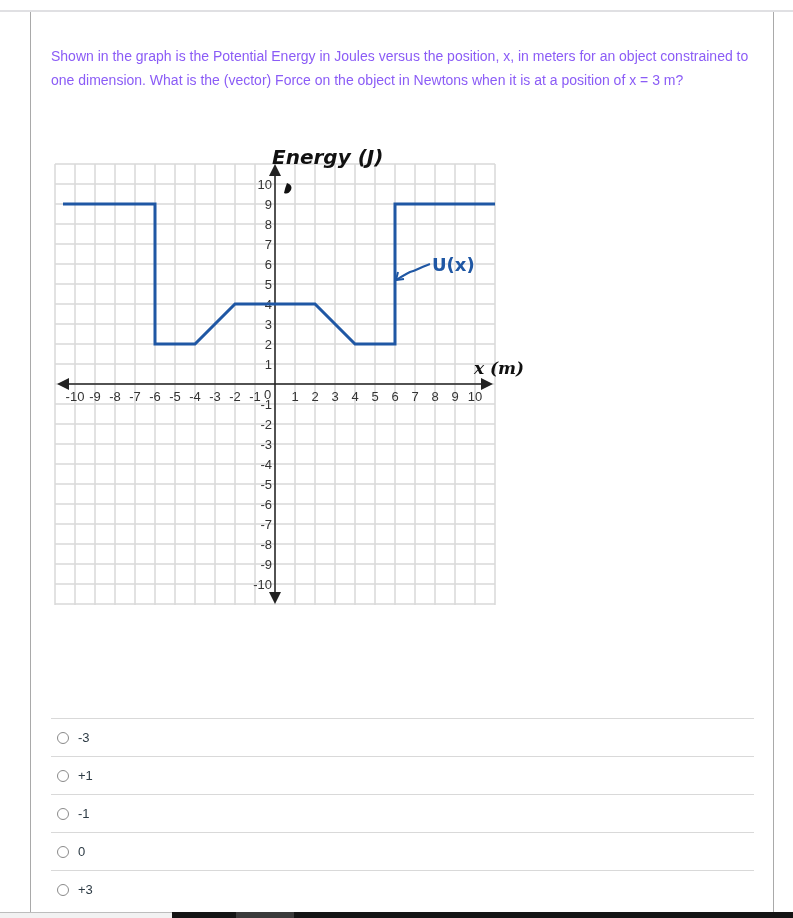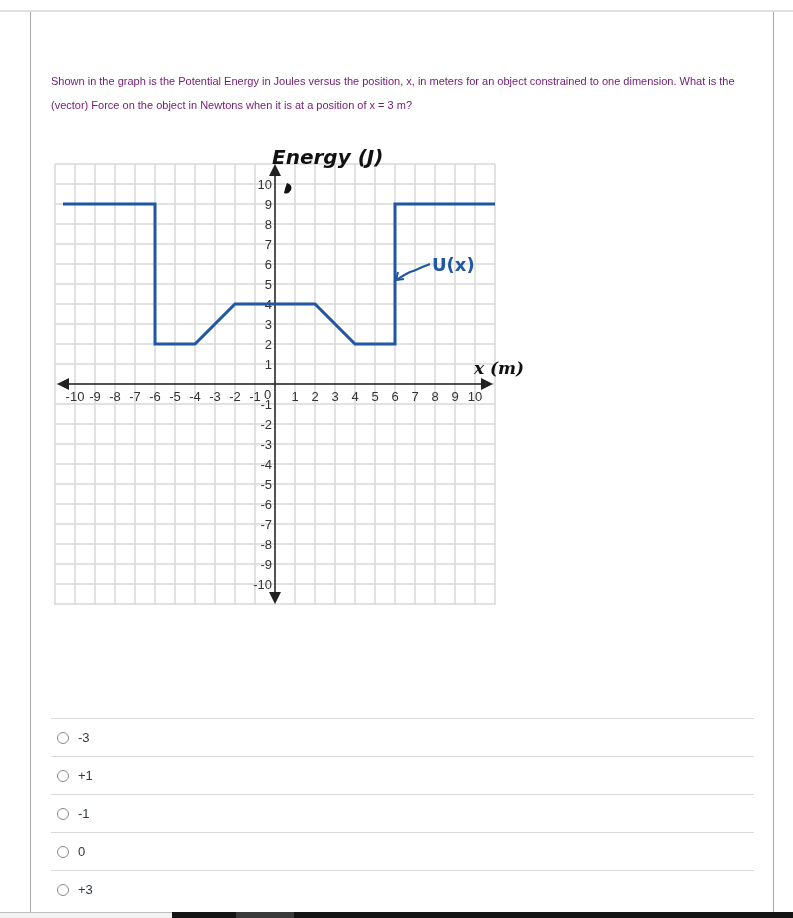--- a/index.html
+++ b/index.html
@@ -1,21 +1,21 @@
 <!DOCTYPE html>
 <html><head>
 <meta charset="utf-8">
 <style>
   html, body { margin:0; padding:0; background:#ffffff; }
   body { width:793px; height:918px; position:relative; overflow:hidden;
          font-family:"Liberation Sans", sans-serif; color:#2d3b45; }
   .top-rule { position:absolute; left:0; top:10px; width:793px; height:2px; background:#e0e0e3; }
   .qbox { position:absolute; left:30px; top:12px; width:744px; height:900px;
           border-left:1px solid #a9a9a9; border-right:1px solid #a9a9a9; box-sizing:border-box; }
-  .qtext { position:absolute; left:51px; top:69px; width:700px; font-size:11px; line-height:24px; color:#701a75; }
+  .qtext { position:absolute; left:51px; top:44px; width:700px; font-size:14px; line-height:24px; color:#8b5cf6; }
   .graph { position:absolute; left:40px; top:140px; width:500px; height:480px; }
   .answers { position:absolute; left:51px; top:718px; width:703px; }
   .ans-row { height:37px; border-top:1px solid #d9d9d9; position:relative; display:flex; align-items:center; }
   .radio { width:12px; height:12px; border:1px solid #8a8a8a; border-radius:50%; box-sizing:border-box;
            margin-left:6px; margin-right:9px; background:#fff; cursor:pointer; }
   .ans-label { font-size:13px; color:#2d3b45; }
   .bottom-left { position:absolute; left:0; top:912px; width:172px; height:6px; background:#f2f2f2; border-top:1px solid #bdbdbd; box-sizing:border-box; }
   .bottom-bar { position:absolute; left:172px; top:912px; width:621px; height:6px; background:#141414; }
   .bottom-thumb { position:absolute; left:236px; top:912px; width:58px; height:6px; background:#3a3a3a; }
 </style>

